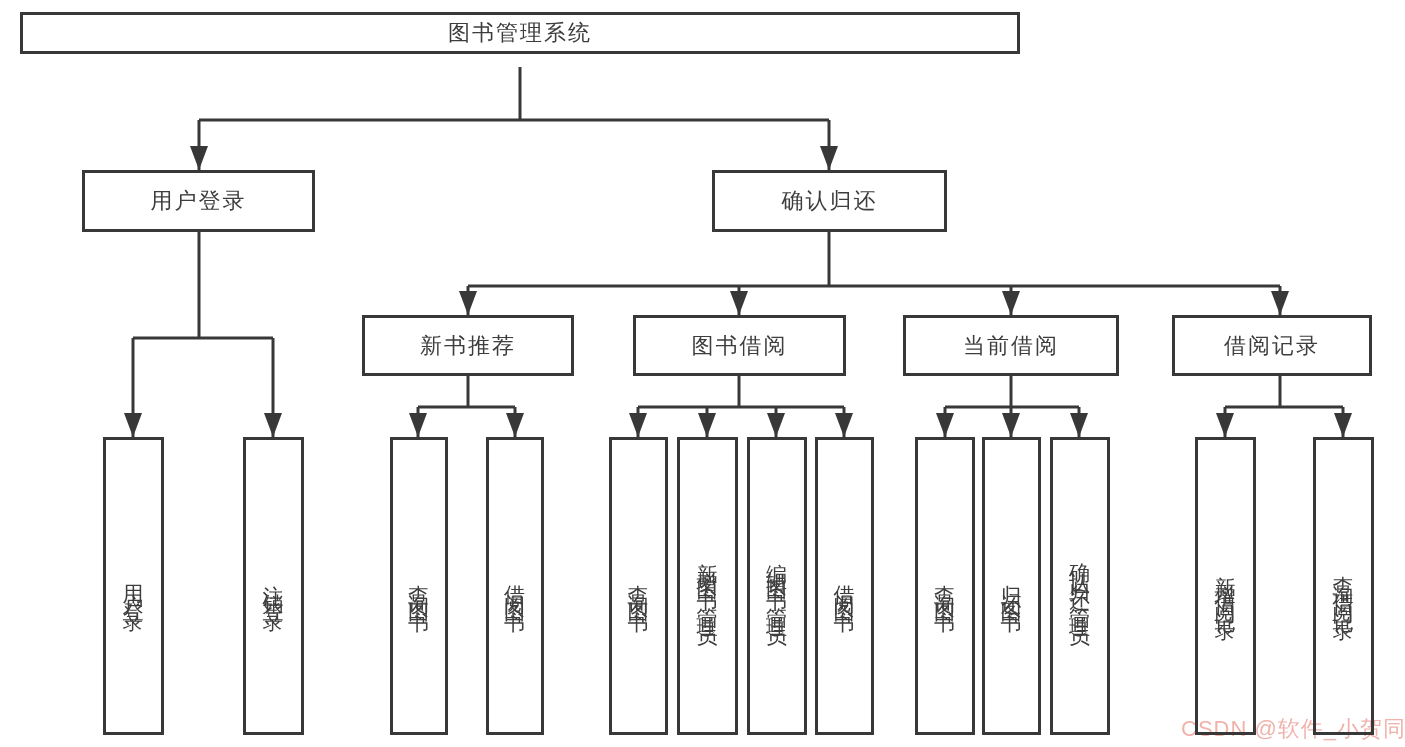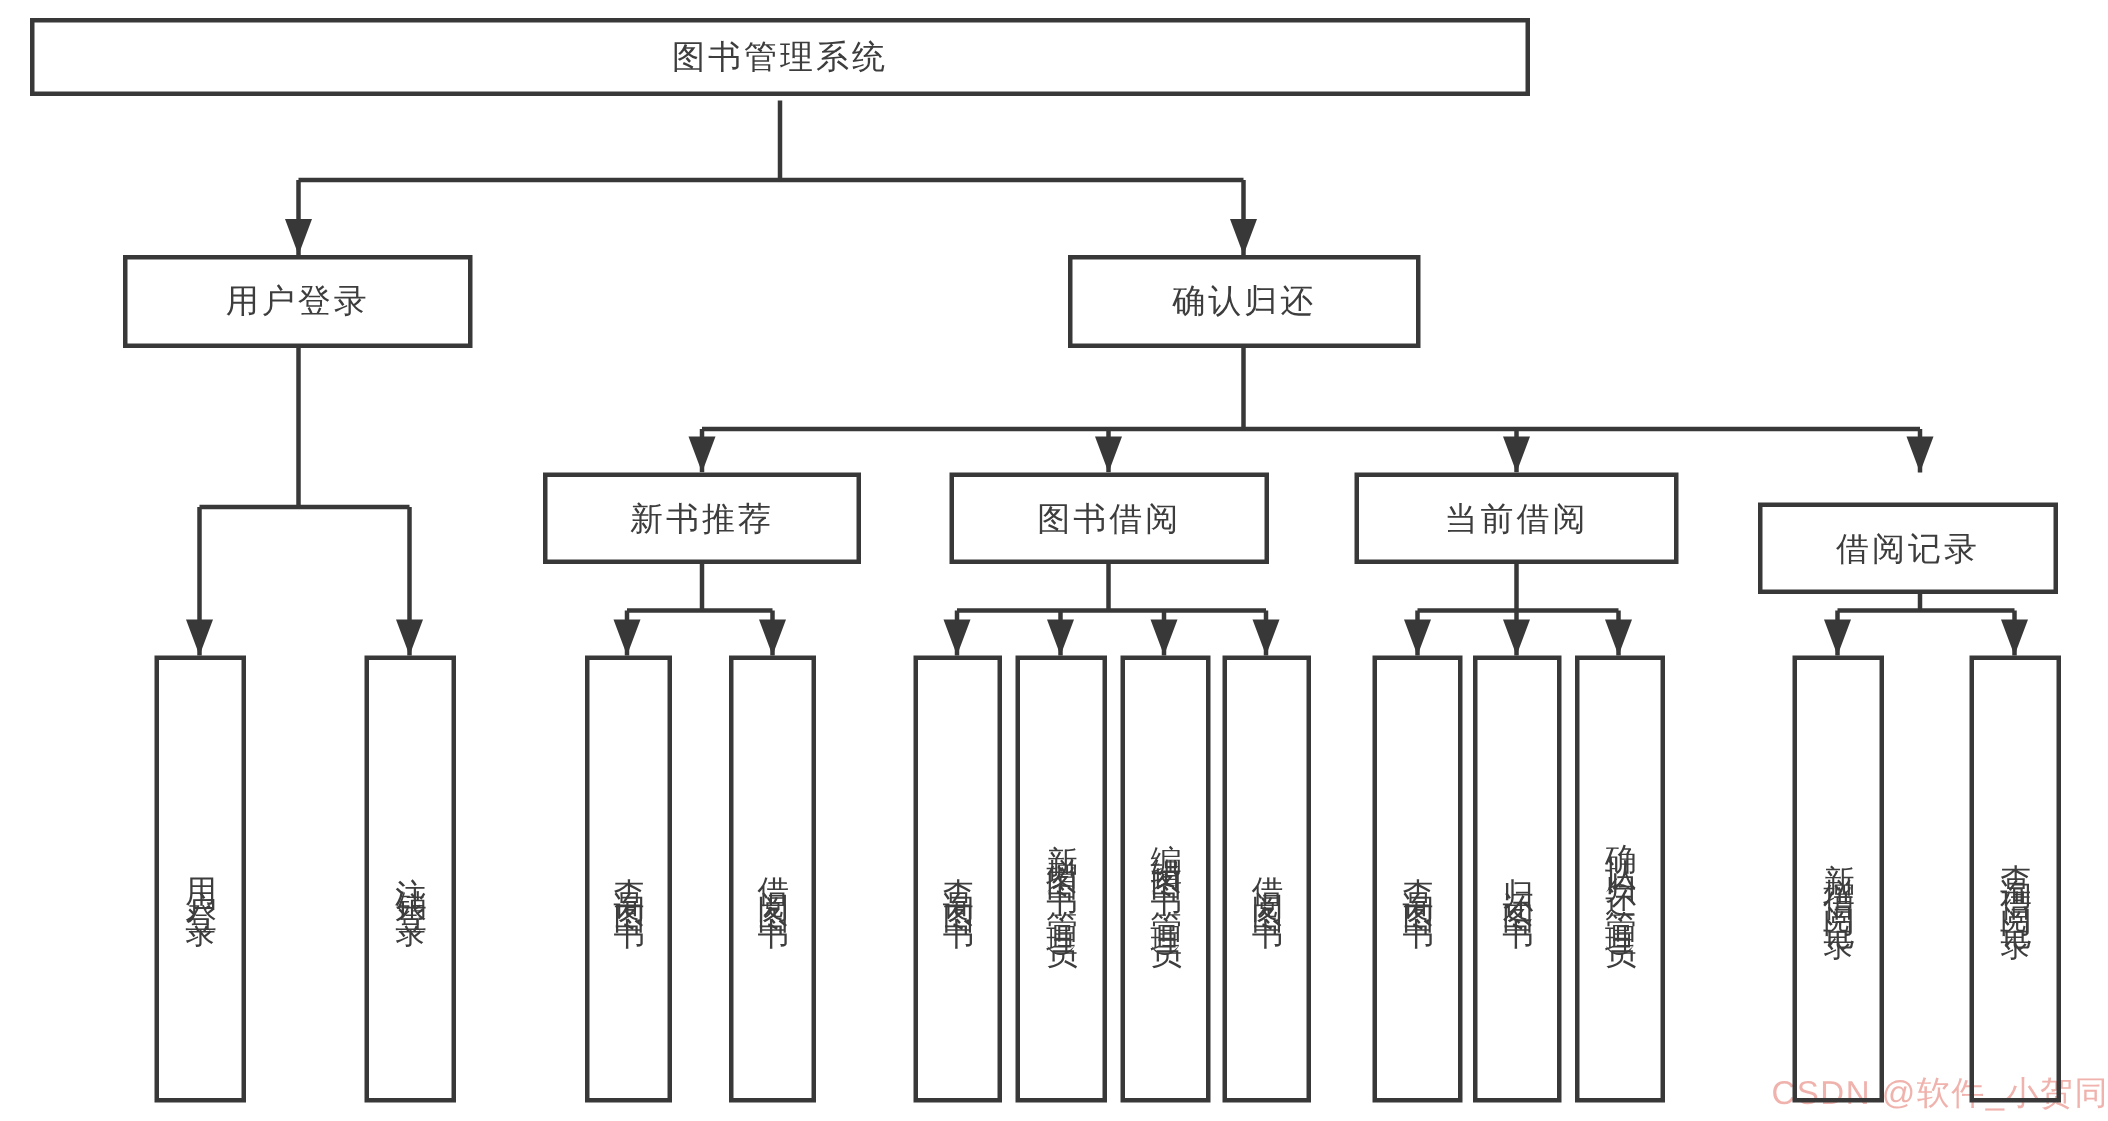--- a/index.html
+++ b/index.html
@@ -78,41 +78,41 @@
       <path d="M1011,407 V437" marker-end="url(#ah)"></path>
       <path d="M1079,407 V437" marker-end="url(#ah)"></path>
 
       <path d="M1280,376 V407"></path>
       <path d="M1225,407 H1343"></path>
       <path d="M1225,407 V437" marker-end="url(#ah)"></path>
       <path d="M1343,407 V437" marker-end="url(#ah)"></path>
     </g>
   </svg>
 
-  <div class="box" style="left:20px;top:12px;width:1000px;height:52px;font-family:Liberation Mono, monospace;">
+  <div class="box" style="left:20px;top:12px;width:1000px;height:42px;font-family:Liberation Mono, monospace;">
     <span>图书管理系统</span>
   </div>
 
   <div class="box" style="left:82px;top:170px;width:233px;height:62px;">
     <span>用户登录</span>
   </div>
   <div class="box" style="left:712px;top:170px;width:235px;height:62px;">
     <span>确认归还</span>
   </div>
 
   <div class="box" style="left:362px;top:315px;width:212px;height:61px;">
     <span>新书推荐</span>
   </div>
   <div class="box" style="left:633px;top:315px;width:213px;height:61px;">
     <span>图书借阅</span>
   </div>
   <div class="box" style="left:903px;top:315px;width:216px;height:61px;">
     <span>当前借阅</span>
   </div>
-  <div class="box" style="left:1172px;top:315px;width:200px;height:61px;margin-top:20px;">
+  <div class="box" style="left:1172px;top:315px;width:200px;height:61px;">
     <span>借阅记录</span>
   </div>
 
   <div class="vbox" style="left:103px;width:61px;">
     <span class="vlabel">用户登录</span>
   </div>
   <div class="vbox" style="left:243px;width:61px;">
     <span class="vlabel">注销登录</span>
   </div>
   <div class="vbox" style="left:390px;width:58px;">

